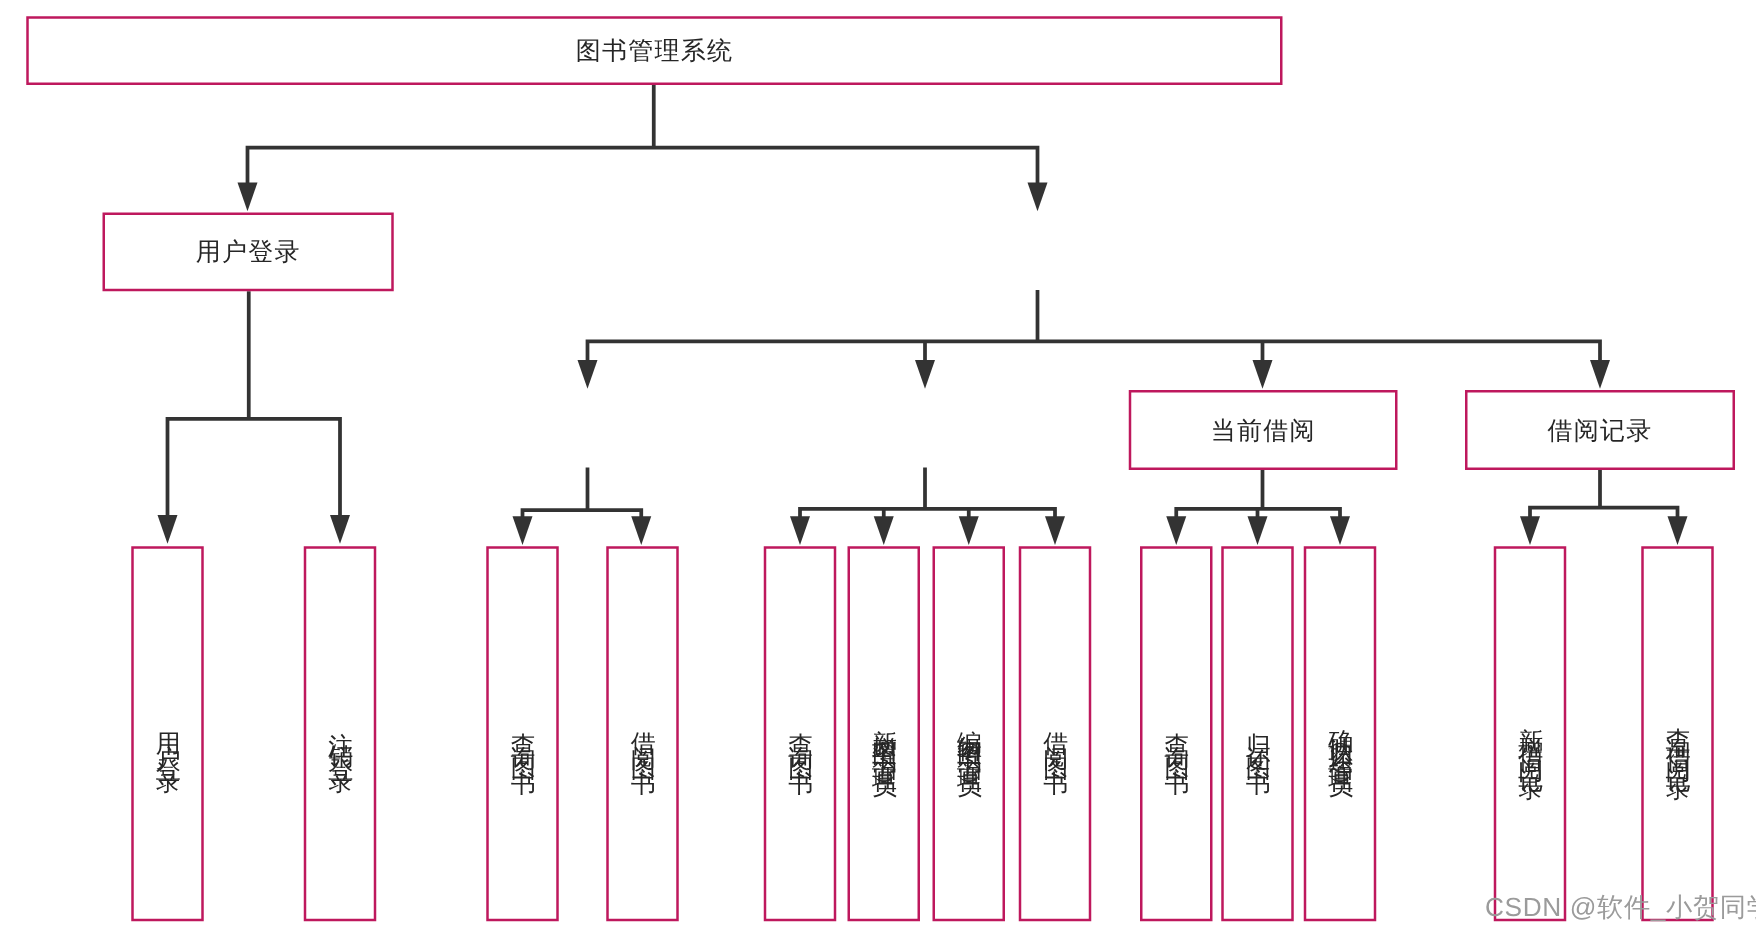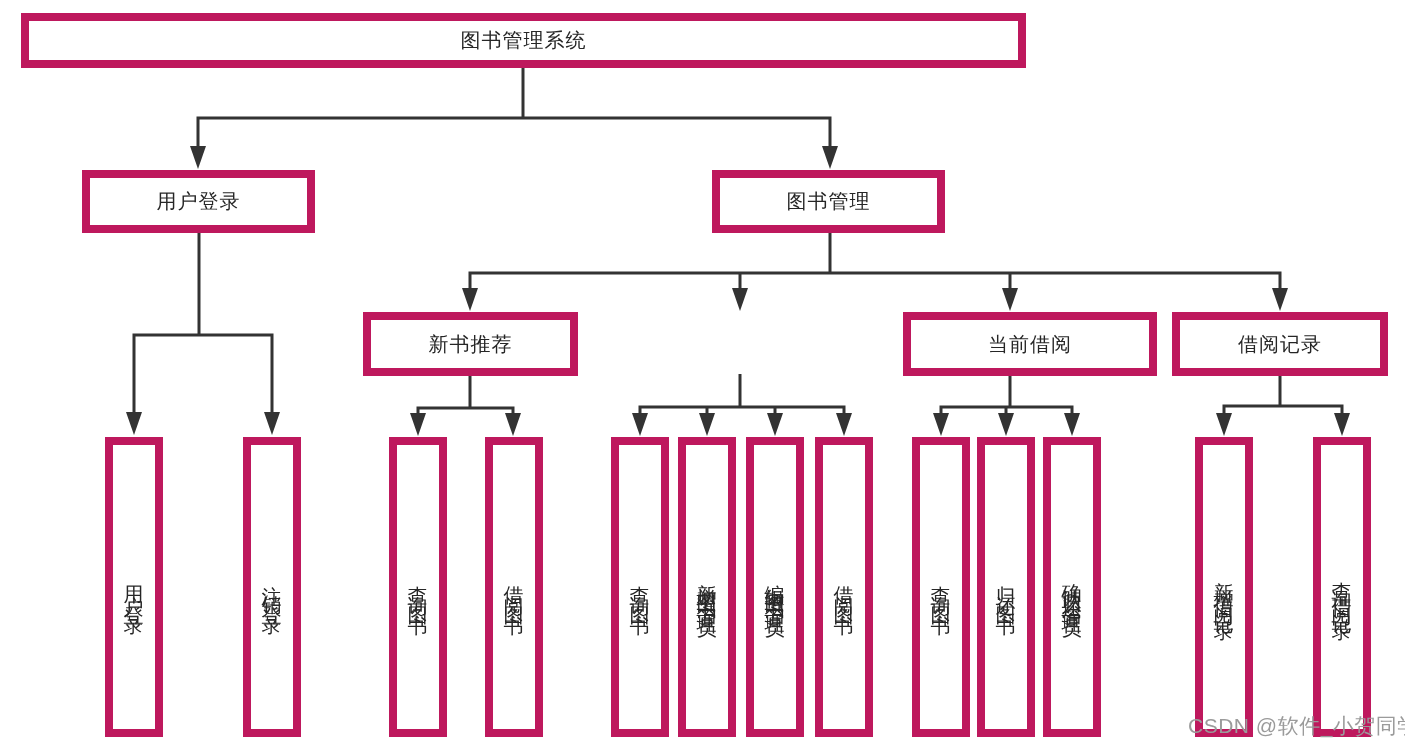--- a/index.html
+++ b/index.html
@@ -7,21 +7,21 @@
     position:relative;
     width:1405px;height:747px;
     background:#ffffff;
     font-family:"Liberation Sans","DejaVu Sans",sans-serif;
     overflow:hidden;
   }
   #wires{position:absolute;left:0;top:0;width:1405px;height:747px;}
   .node{
     position:absolute;
     box-sizing:border-box;
-    border:8px solid #be185d;
+    border:2px solid #be185d;
     background:#ffffff;
     display:flex;align-items:center;justify-content:center;
     color:#262626;
   }
   .h-node{font-size:20px;letter-spacing:1px;}
   .leaf{
     writing-mode:vertical-rl;
     text-orientation:mixed;
     font-size:20px;
     letter-spacing:10px;
@@ -97,24 +97,22 @@
       <polygon points="1064,413 1080,413 1072,436"></polygon>
 
       <polygon points="1216,413 1232,413 1224,436"></polygon>
       <polygon points="1334,413 1350,413 1342,436"></polygon>
     </g>
   </svg>
 
   <div class="node h-node" style="left:21px;top:13px;width:1005px;height:55px;">图书管理系统</div>
 
   <div class="node h-node" style="left:82px;top:170px;width:233px;height:63px;">用户登录</div>
-  <div class="node h-node" style="left:712px;top:170px;width:233px;height:63px;">图书管理</div>
 
-  <div class="node h-node" style="left:363px;top:312px;width:215px;height:64px;">新书推荐</div>
-  <div class="node h-node" style="left:903px;top:312px;width:254px;height:64px;">当前借阅</div>
+  <div class="node h-node" style="left:903px;top:312px;width:215px;height:64px;">当前借阅</div>
   <div class="node h-node" style="left:1172px;top:312px;width:216px;height:64px;">借阅记录</div>
 
   <div class="node leaf" style="left:105px;">用户登录</div>
   <div class="node leaf" style="left:243px;">注销登录</div>
 
   <div class="node leaf" style="left:389px;">查询图书</div>
   <div class="node leaf" style="left:485px;">借阅图书</div>
 
   <div class="node leaf" style="left:611px;">查询图书</div>
   <div class="node leaf" style="left:678px;letter-spacing:5px;">新增图书（管理员）</div>

